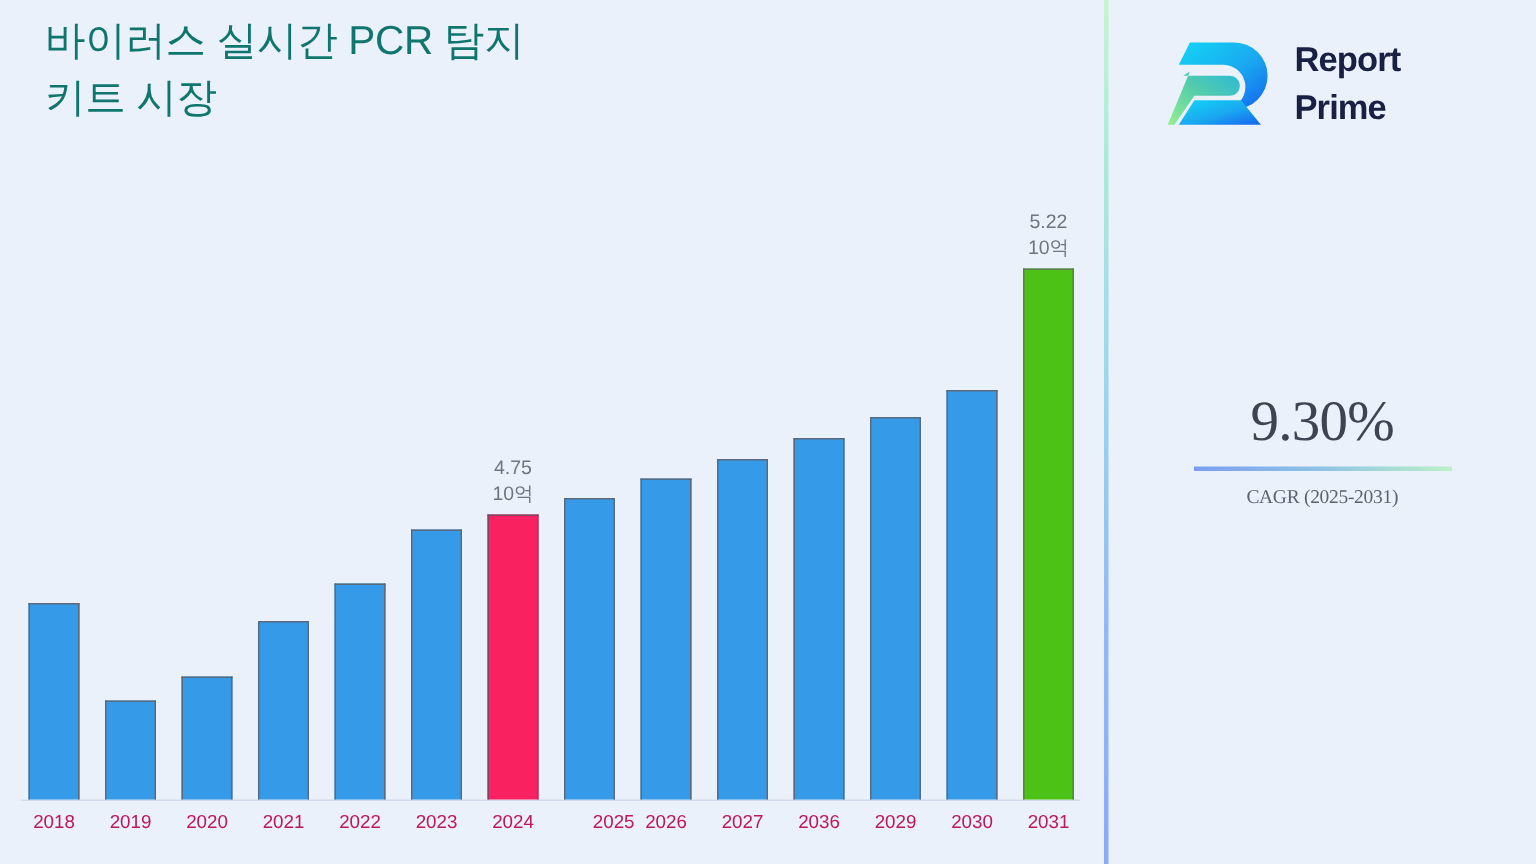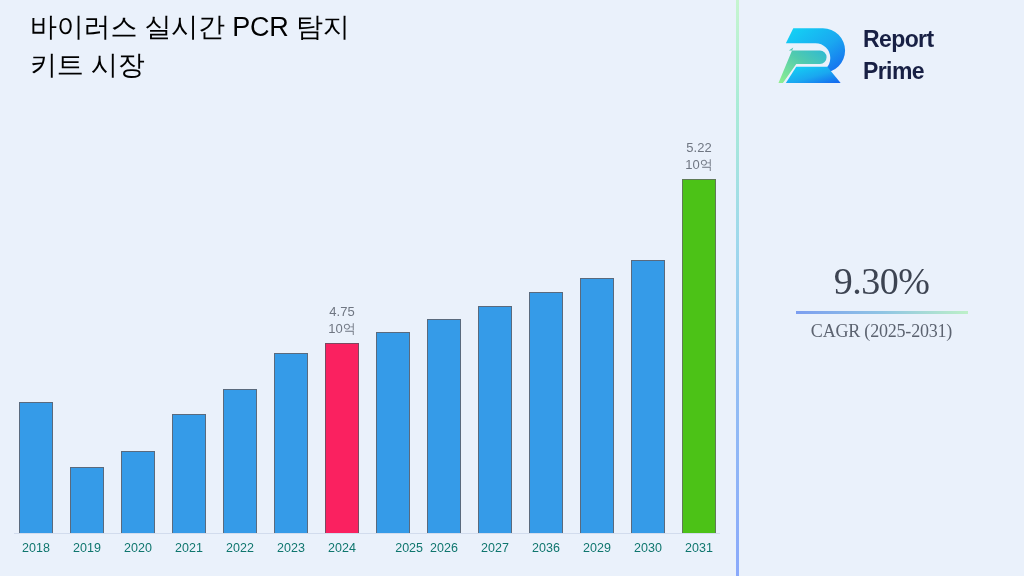--- a/index.html
+++ b/index.html
@@ -31,21 +31,21 @@
   }
 
   #chart-title {
     position: absolute;
     left: 30px;
     top: 8px;
     width: 600px;
     font-size: 27px;
     line-height: 38px;
     font-weight: 400;
-    color: #000000;
+    color: #0f766e;
     letter-spacing: -0.2px;
     white-space: pre-line;
   }
 
   
   #plot-area {
     position: absolute;
     left: 0;
     top: 0;
     width: 737px;
@@ -80,21 +80,21 @@
     white-space: pre-line;
     pointer-events: none;
   }
 
   .tick-label {
     position: absolute;
     top: 540px;
     text-align: center;
     font-size: 12.5px;
     line-height: 16px;
-    color: #0f766e;
+    color: #be185d;
   }
 
   
   #divider {
     position: absolute;
     left: 736px;
     top: 0;
     width: 3px;
     height: 576px;
     background: linear-gradient(to bottom, #c6f5cf 0%, #a9ecd6 18%, #9ed8ec 42%, #92bdf4 68%, #8aa9fb 100%);
@@ -148,21 +148,21 @@
     color: #3d4452;
     letter-spacing: -0.5px;
   }
   #cagr-rule {
     width: 172px;
     height: 3px;
     margin: 7px auto 6px auto;
     background: linear-gradient(to right, #7c9ef0 0%, #8fc4e4 50%, #bdf0c8 100%);
   }
   #cagr-caption {
-    font-size: 18px;
+    font-size: 13px;
     line-height: 22px;
     color: #5c6370;
     letter-spacing: -0.2px;
   }
 </style>
 </head>
 <body>
 
 <div id="root">
 

